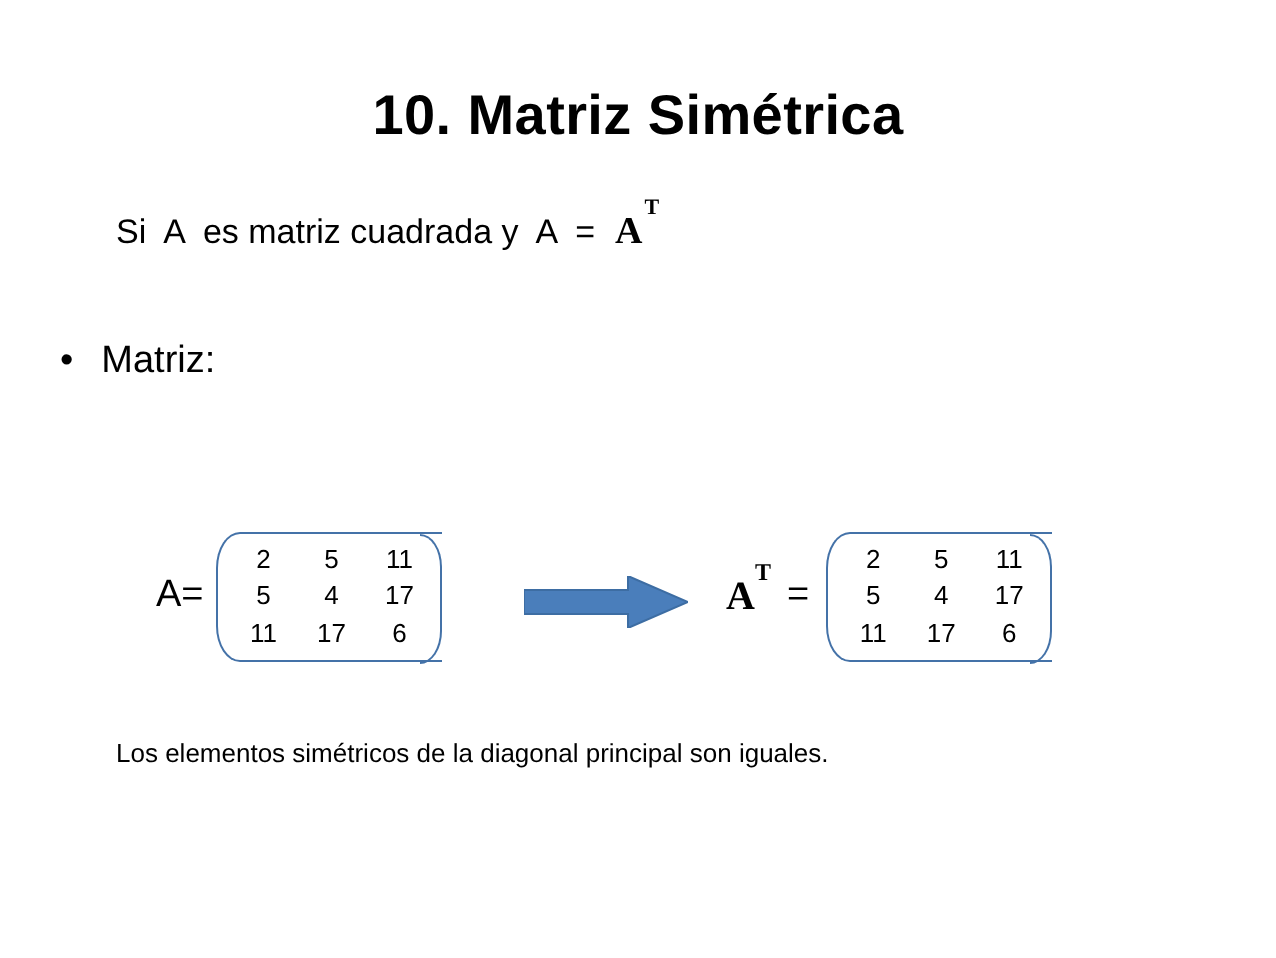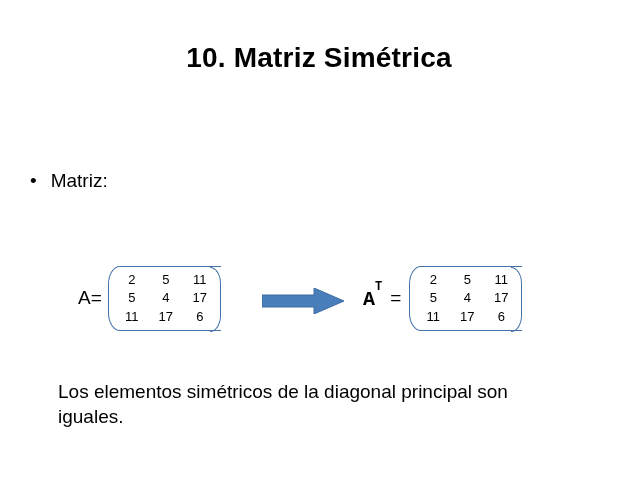--- a/index.html
+++ b/index.html
@@ -77,21 +77,21 @@
   .mat-block {
     position: absolute;
     display: flex;
     align-items: center;
   }
   .mat-label {
     font-size: 19px;
     margin-right: 6px;
   }
   .mat-label-at {
-    font-family: Liberation Mono, monospace;
+    font-family: Liberation Serif, serif;
     font-weight: bold;
     font-size: 20px;
     margin-right: 8px;
   }
   .mat-label-at sup {
     font-size: 12px;
     position: relative;
     top: -7px;
   }
   .eq-sign {
@@ -138,32 +138,32 @@
     top: 288px;
     left: 262px;
     width: 82px;
     height: 26px;
   }
   .closing {
     position: absolute;
     top: 368px;
     left: 58px;
     width: 520px;
-    font-size: 19px;
+    font-size: 13px;
     line-height: 1.32;
-    margin-top: 11px;
   }
 </style>
 </head>
 <body>
 
 <div class="slide">
 
   <div class="title">10. Matriz Simétrica</div>
 
+  <div class="line-premise"><span>Si  A  es matriz cuadrada y  A  =</span><span class="at-inline"><span>A</span><sup>T</sup></span></div>
 
   <div class="bullet-row">
     <span class="bullet-dot">•</span>
     <span>Matriz:</span>
   </div>
 
   <div class="matrix-area">
 
     <div class="mat-block" style="left:78px; top:8px;">
       <span class="mat-label">A=</span>

